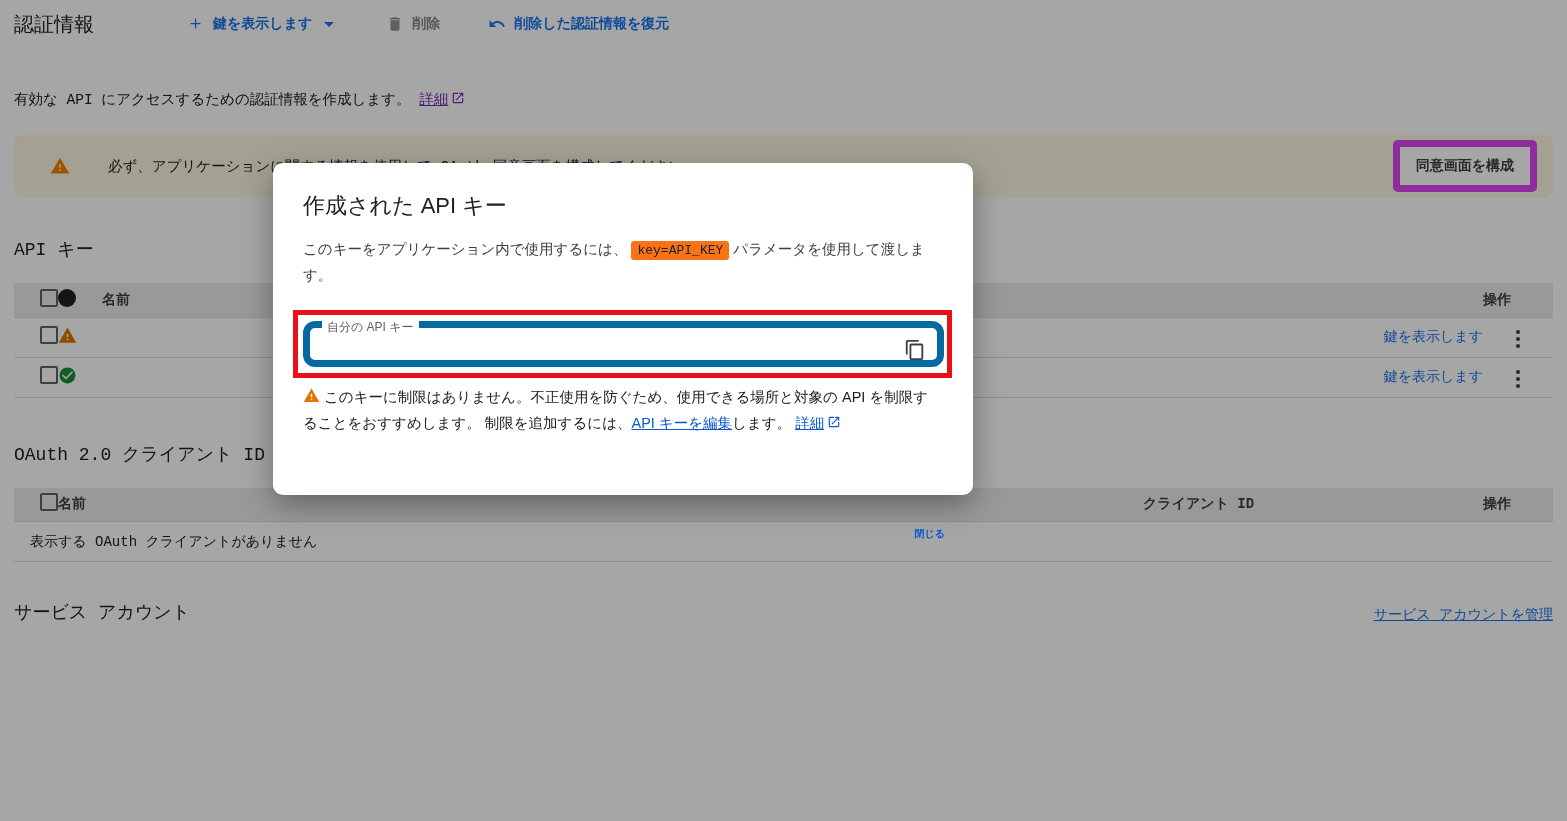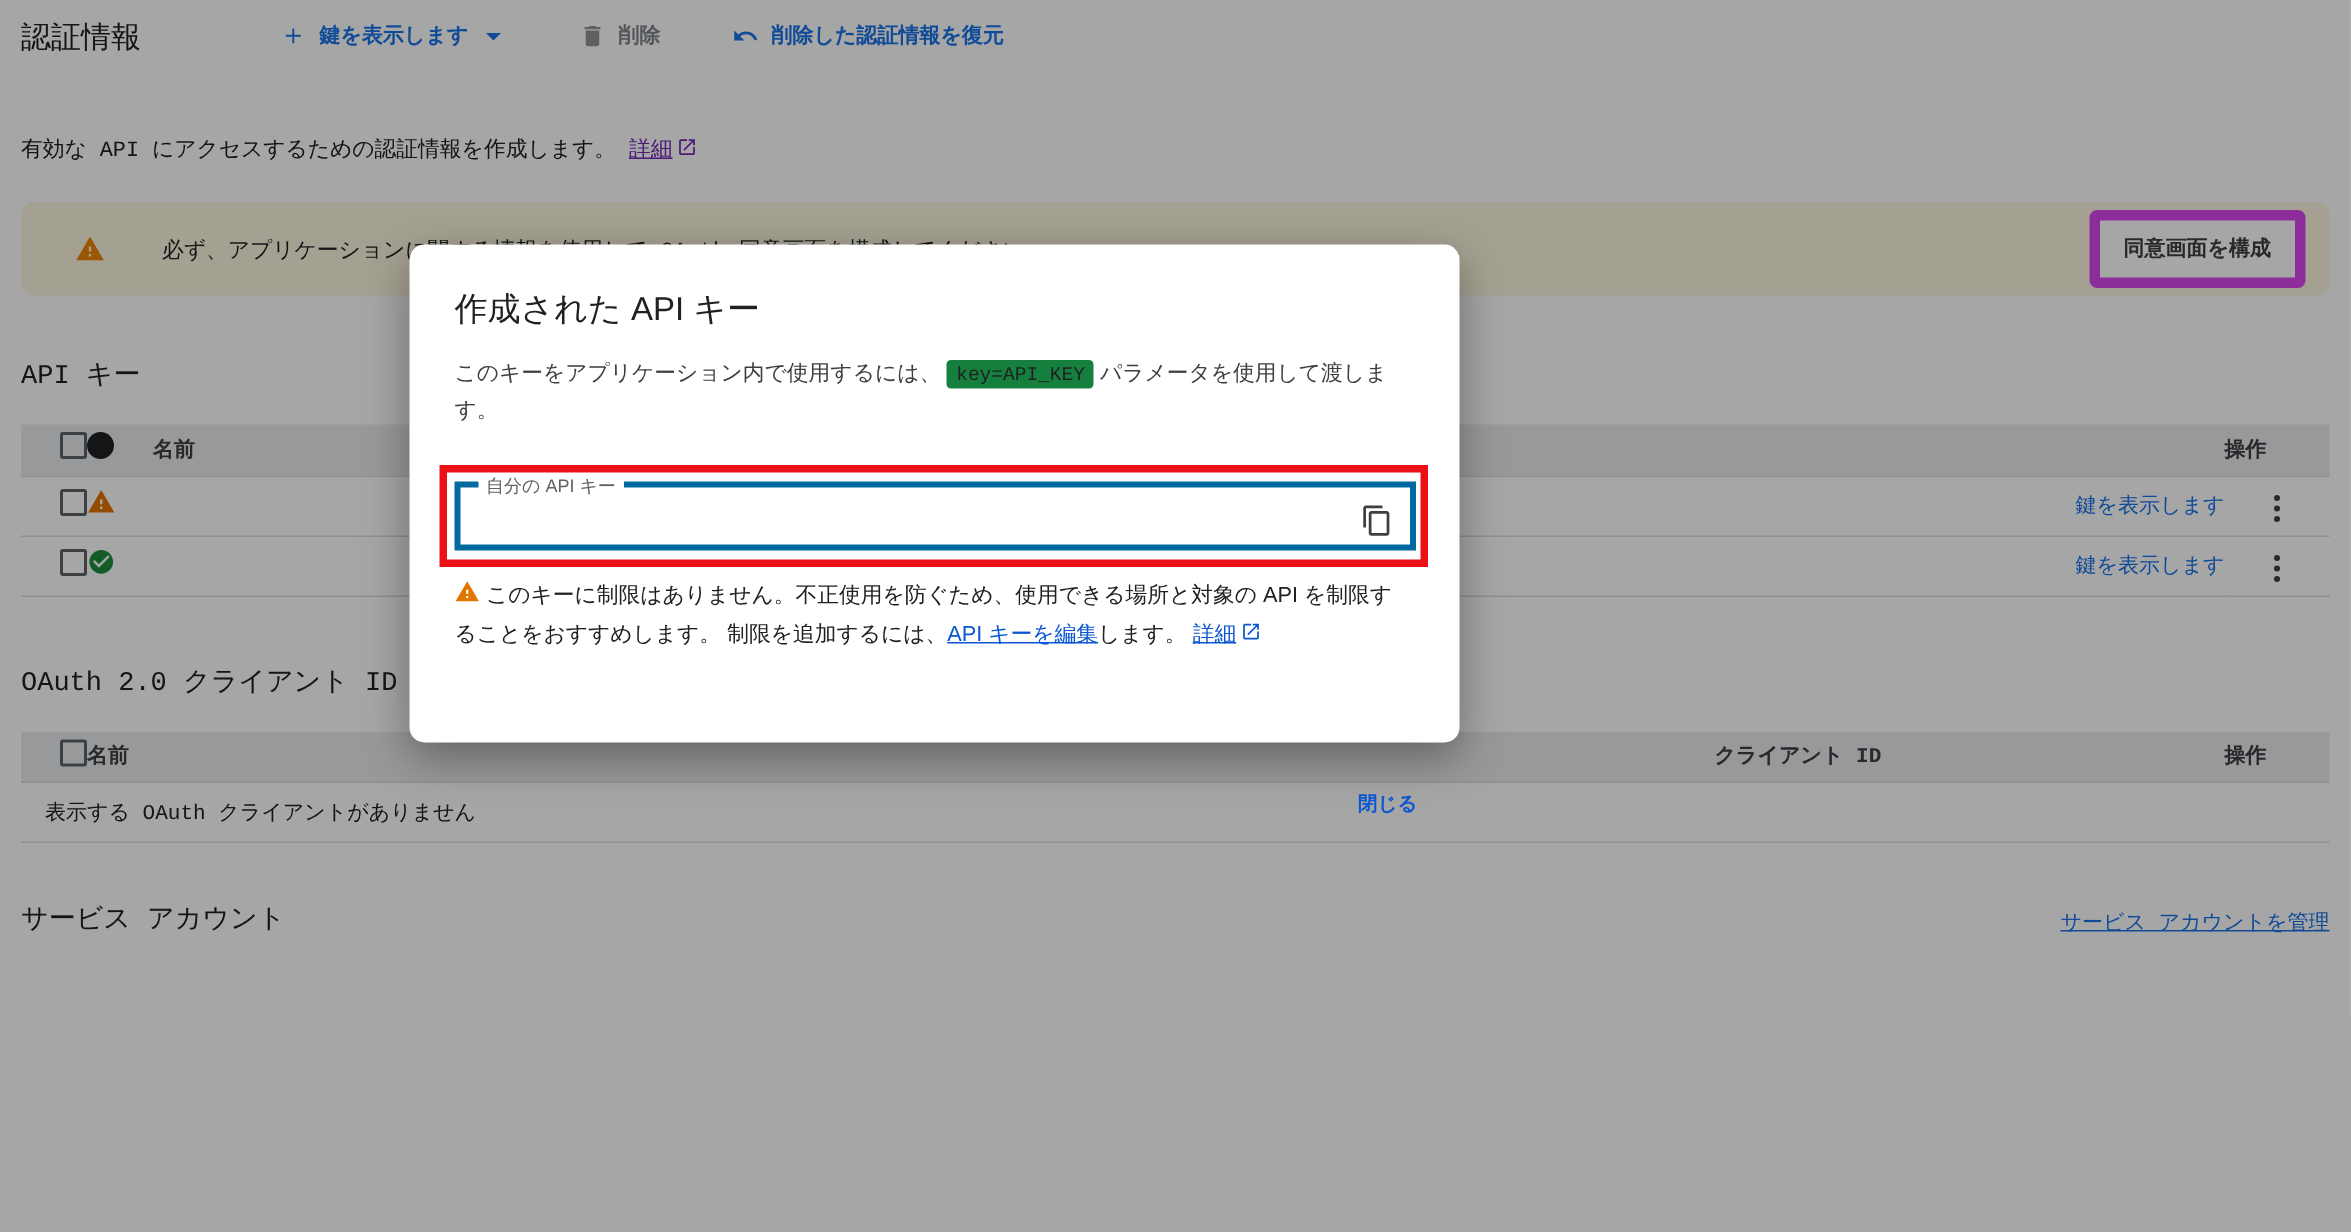--- a/index.html
+++ b/index.html
@@ -68,37 +68,37 @@
 
   
   .scrim { position:absolute; inset:0; background:rgba(0,0,0,0.35); z-index:10; }
   .modal { position:absolute; left:273px; top:163px; width:700px; height:332px;
            background:#fff; border-radius:10px; z-index:20;
            box-shadow:0 10px 30px rgba(0,0,0,0.35); }
   .m-title { position:absolute; left:30px; top:28px; font-size:22px; font-weight:400; color:#202124; }
   .m-body { position:absolute; left:30px; top:74px; width:648px; font-size:14.5px;
             line-height:25px; color:#3c4043; }
   .code-chip { font-family:"Liberation Mono","DejaVu Sans Mono",monospace; font-size:13px;
-               background:#15803d; color:#202124; padding:2px 6px; border-radius:3px; }
+               background:#f97316; color:#202124; padding:2px 6px; border-radius:3px; }
   .redbox { position:absolute; left:20px; top:147px; width:659px; height:68px;
             border:5px solid #e91016; pointer-events:none; z-index:5; }
   .m-field { position:absolute; left:30px; top:158px; width:641px; height:46px;
-             border:4px solid #0369a1; border-radius:0; }
+             border:7px solid #0369a1; border-radius:12px; }
   .m-field-label { position:absolute; left:12px; top:-9px; background:#fff; padding:0 5px;
                    font-size:12px; color:#5f6368; }
   .m-field input { position:absolute; left:12px; top:1px; width:560px; height:42px; border:none;
                    outline:none; font-size:14px; font-family:inherit; color:#202124; background:transparent; }
   .copy-btn { position:absolute; right:10px; top:11px; width:24px; height:24px; border:none;
               background:none; cursor:pointer; color:#3c4043; padding:0; }
   .m-warn { position:absolute; left:30px; top:221px; width:637px; font-size:14.5px;
             line-height:26px; color:#202124; }
   .m-warn .wicon { margin-right:4px; vertical-align:-2px; }
   .m-link { color:#0b57d0; font-weight:500; text-decoration:underline; cursor:pointer; }
   .m-close { position:absolute; right:28px; top:358px; border:none; background:none;
-             color:#0b57d0; font-size:13px; font-weight:600; cursor:pointer; font-family:inherit;
+             color:#0b57d0; font-size:10px; font-weight:600; cursor:pointer; font-family:inherit;
              padding:6px 0; }
   .ext-icon { width:14px; height:14px; display:inline-block; vertical-align:-1px; margin-left:3px; }
 </style>
 </head>
 <body>
 
 <div class="content">
 
   <div class="toolbar">
     <h1 class="page-title">認証情報</h1>

